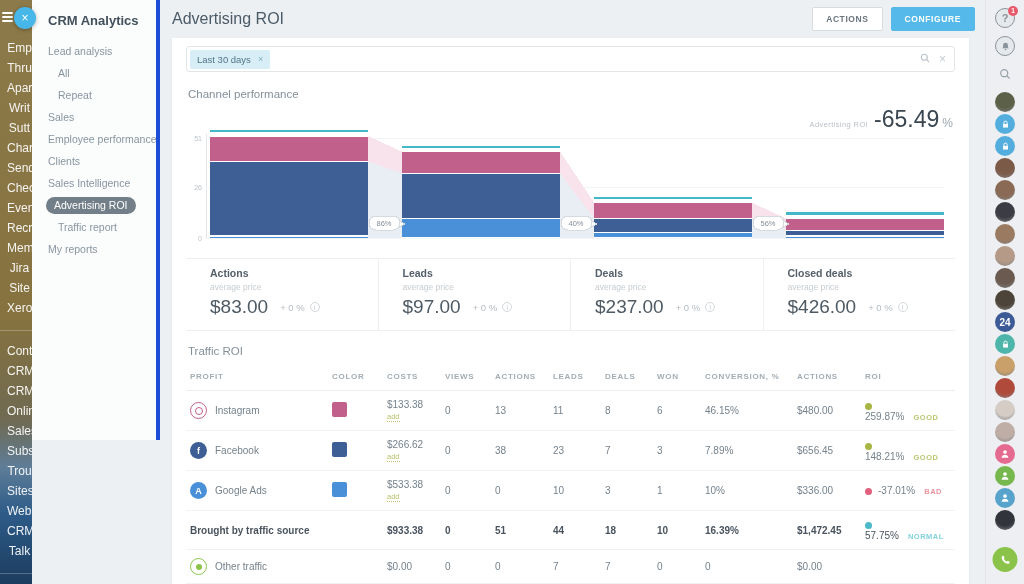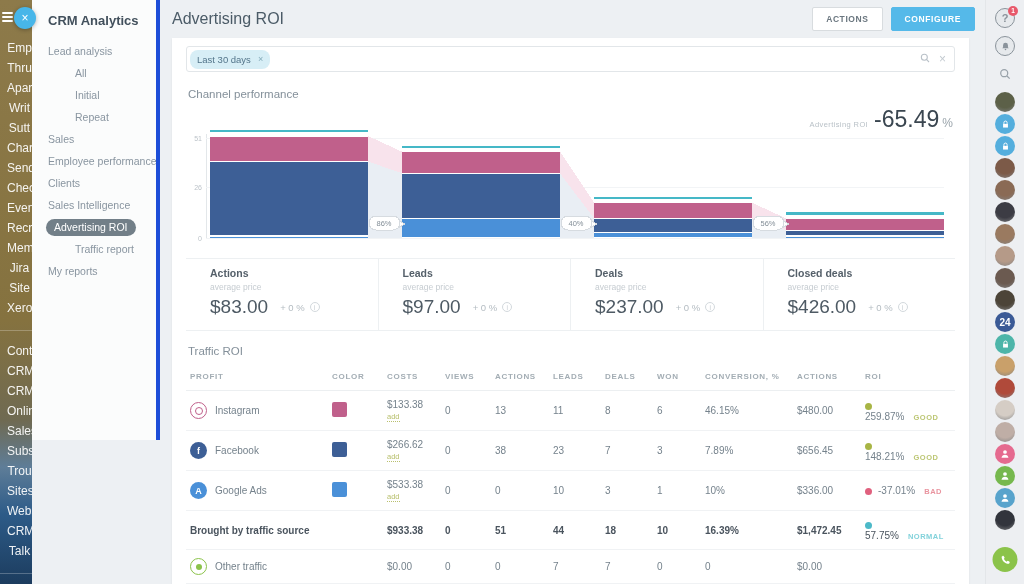--- a/index.html
+++ b/index.html
@@ -18,36 +18,36 @@
 
   
   .close-btn { position:absolute; left:14px; top:7px; width:22px; height:22px; border-radius:50%;
     background:#47b6e9; color:#fff; border:none; font-size:12px; line-height:22px; text-align:center;
     box-shadow:0 1px 4px rgba(0,0,0,.3); z-index:20; cursor:pointer; }
 
   
   .sidebar { position:absolute; left:32px; top:0; width:128px; height:440px; background:#fbfcfc; border-right:4px solid #1d4ed8; z-index:5; }
   .sidebar-title { font-size:13px; font-weight:bold; color:#42505c; padding:13px 0 12px 16px; }
   .nav-item { font-size:10.5px; color:#8995a0; padding:5px 0 5px 16px; cursor:pointer; white-space:nowrap; }
-  .nav-item.ind { padding-left:26px;margin-left:17px; }
+  .nav-item.ind { padding-left:26px; }
   .nav-item.act span { background:#727f88; color:#fff; border-radius:9px; padding:2px 8px 3px; margin-left:-2px; }
 
   
   .main { position:absolute; left:160px; top:0; width:825px; height:584px; }
   .main-header { height:38px; display:flex; align-items:center; padding:0 10px 0 12px; }
   .page-title { font-size:16px; font-weight:normal; color:#4b5b67; }
   .header-actions { margin-left:auto; display:flex; gap:8px; }
   .btn { font-size:8.5px; font-weight:bold; letter-spacing:.6px; padding:6px 13px; border-radius:2px; cursor:pointer; }
   .btn-feedback { background:#fff; color:#6a767f; border:1px solid #d8dcdf; }
   .btn-configure { background:#55b9e9; color:#fff; border:1px solid #55b9e9; }
 
   .panel { margin:0 16px 0 12px; background:#fff; box-shadow:0 1px 2px rgba(0,0,0,.07); padding:8px 14px 10px; height:560px; }
 
   .filter-bar { border:1px solid #e2e6e9; border-radius:3px; height:26px; display:flex; align-items:center; padding:0 8px 0 3px; background:#fff; }
-  .chip { display:inline-flex; align-items:center; background:#d7eef6; color:#53758a; font-size:9.5px; padding:4px 7px; border-radius:8px; cursor:pointer; }
+  .chip { display:inline-flex; align-items:center; background:#d7eef6; color:#53758a; font-size:9.5px; padding:4px 7px; border-radius:2px; cursor:pointer; }
   .chip-x { margin-left:7px; color:#84abba; font-size:9px; cursor:pointer; }
   .filter-icons { margin-left:auto; display:flex; align-items:center; gap:8px; }
   .clear-x { color:#c3cad0; font-size:12px; cursor:pointer; }
 
   .section-label { font-size:11.5px; color:#84909a; margin:16px 0 4px 2px; }
 
   .chart-wrap { position:relative; height:150px; }
   .chart-roi { position:absolute; right:2px; top:2px; display:flex; align-items:baseline; z-index:2; }
   .roi-label { font-size:7.5px; color:#b9c1c7; letter-spacing:.4px; margin-right:6px; }
   .roi-value { font-size:23px; color:#3a4650; }
@@ -135,21 +135,20 @@
       </div>
   </div>
 
   <button class="close-btn">×</button>
 
   <aside class="sidebar">
     <div class="sidebar-title">CRM Analytics</div>
     <nav id="sidebar-nav">
         <div class="nav-item"><span>Lead analysis</span></div>
         <div class="nav-item ind"><span>All</span></div>
-        <div class="nav-item ind"><span>Initial</span></div>
         <div class="nav-item ind"><span>Repeat</span></div>
         <div class="nav-item"><span>Sales</span></div>
         <div class="nav-item"><span>Employee performance</span></div>
         <div class="nav-item"><span>Clients</span></div>
         <div class="nav-item"><span>Sales Intelligence</span></div>
         <div class="nav-item act"><span>Advertising ROI</span></div>
         <div class="nav-item ind"><span>Traffic report</span></div>
         <div class="nav-item"><span>My reports</span></div>
       </nav>
   </aside>

